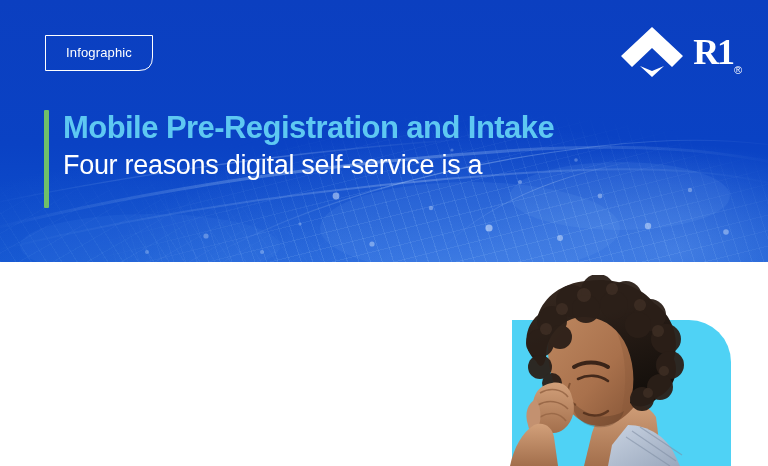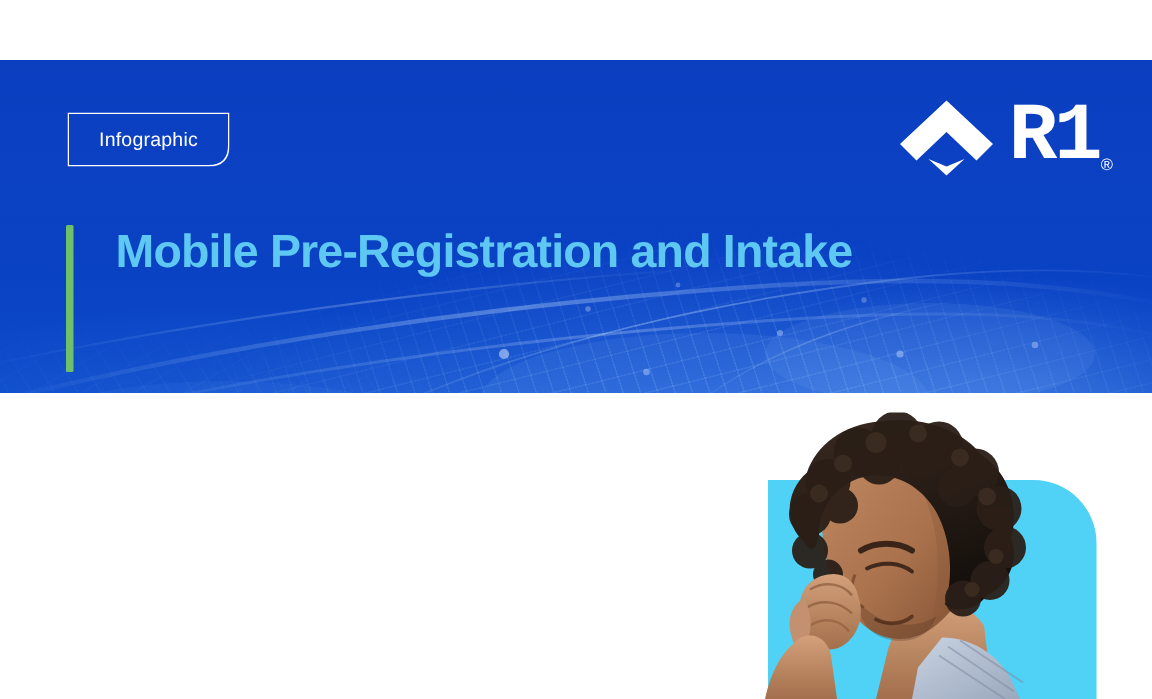--- a/index.html
+++ b/index.html
@@ -22,21 +22,20 @@
   }
 
   
   #hero {
     position: absolute;
     left: 0; top: 0;
     width: 768px;
     height: 262px;
     background: #0a42bf;
     overflow: hidden;
-    margin-top: 40px;
   }
 
   
   .bg-layer { position: absolute; inset: 0; pointer-events: none; }
 
   .bg-base {
     background:
       radial-gradient(ellipse 520px 220px at 62% 108%, rgba(120,175,255,0.42) 0%, rgba(120,175,255,0.16) 42%, rgba(120,175,255,0) 72%),
       radial-gradient(ellipse 300px 150px at 88% 95%, rgba(150,195,255,0.30) 0%, rgba(150,195,255,0) 70%),
       radial-gradient(ellipse 420px 200px at 20% 115%, rgba(90,150,240,0.25) 0%, rgba(90,150,240,0) 70%),
@@ -95,25 +94,25 @@
     gap: 9px;
   }
   #logo .logo-mark { display: block; }
   #logo .logo-wordmark {
     position: relative;
     display: flex;
     align-items: flex-start;
   }
   #logo .logo-text {
     color: #ffffff;
-    font-size: 54px;
+    font-size: 36px;
     font-weight: bold;
     letter-spacing: -2.2px;
     line-height: 52px;
-    font-family: Liberation Mono, monospace;
+    font-family: Liberation Serif, serif;
   }
   #logo .logo-reg {
     color: #ffffff;
     font-size: 11px;
     line-height: 11px;
     align-self: flex-end;
     margin-bottom: 2px;
     margin-left: 1px;
   }
 
@@ -125,21 +124,21 @@
     align-items: stretch;
   }
   #accent-bar {
     width: 5px;
     min-height: 98px;
     background: #6fc06a;
     border-radius: 1px;
     flex: 0 0 5px;
   }
   #headline-text {
-    padding-left: 28px;
+    padding-left: 14px;
   }
   #hero-title {
     color: #5ec8f2;
     font-size: 31px;
     font-weight: bold;
     letter-spacing: -0.55px;
     line-height: 36px;
     white-space: nowrap;
   }
   #hero-subtitle {
@@ -253,21 +252,21 @@
         <span class="logo-text">R1</span>
         <span class="logo-reg">®</span>
       </div>
     </div>
 
     <div id="headline-block">
       <div id="accent-bar"></div>
       <div id="headline-text">
         <div id="hero-title">Mobile Pre-Registration and Intake</div>
         <div id="hero-subtitle">
-          <br>
+          <span>Four reasons digital self-service is a</span><br>
         </div>
       </div>
     </div>
   </div>
 
   <div id="lower">
     <div id="photo-panel"></div>
 
     <svg id="portrait" viewBox="0 0 210 191">
       <defs>

